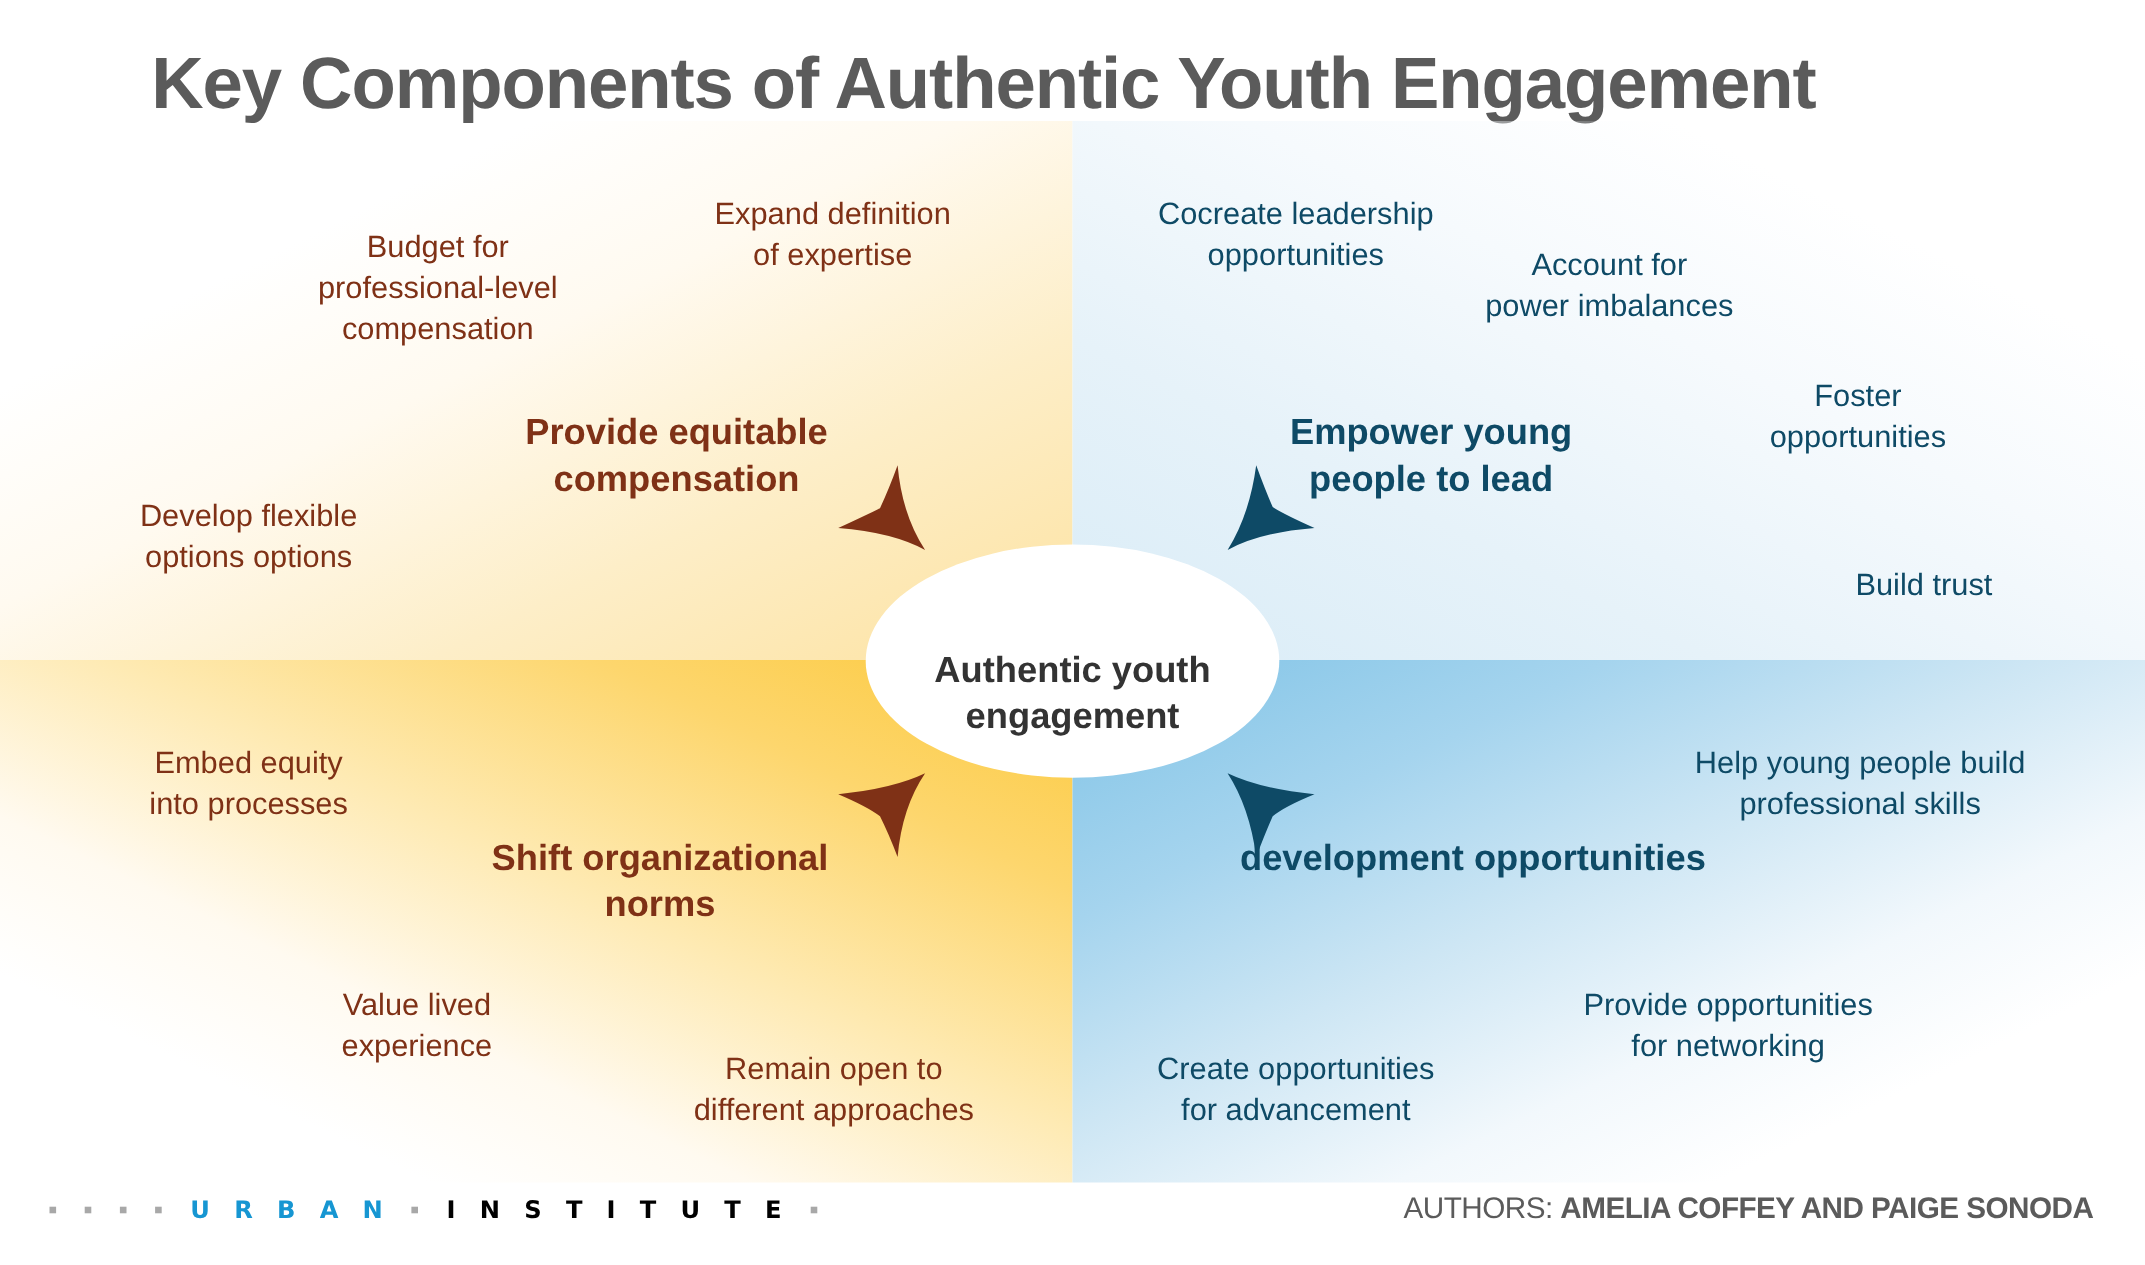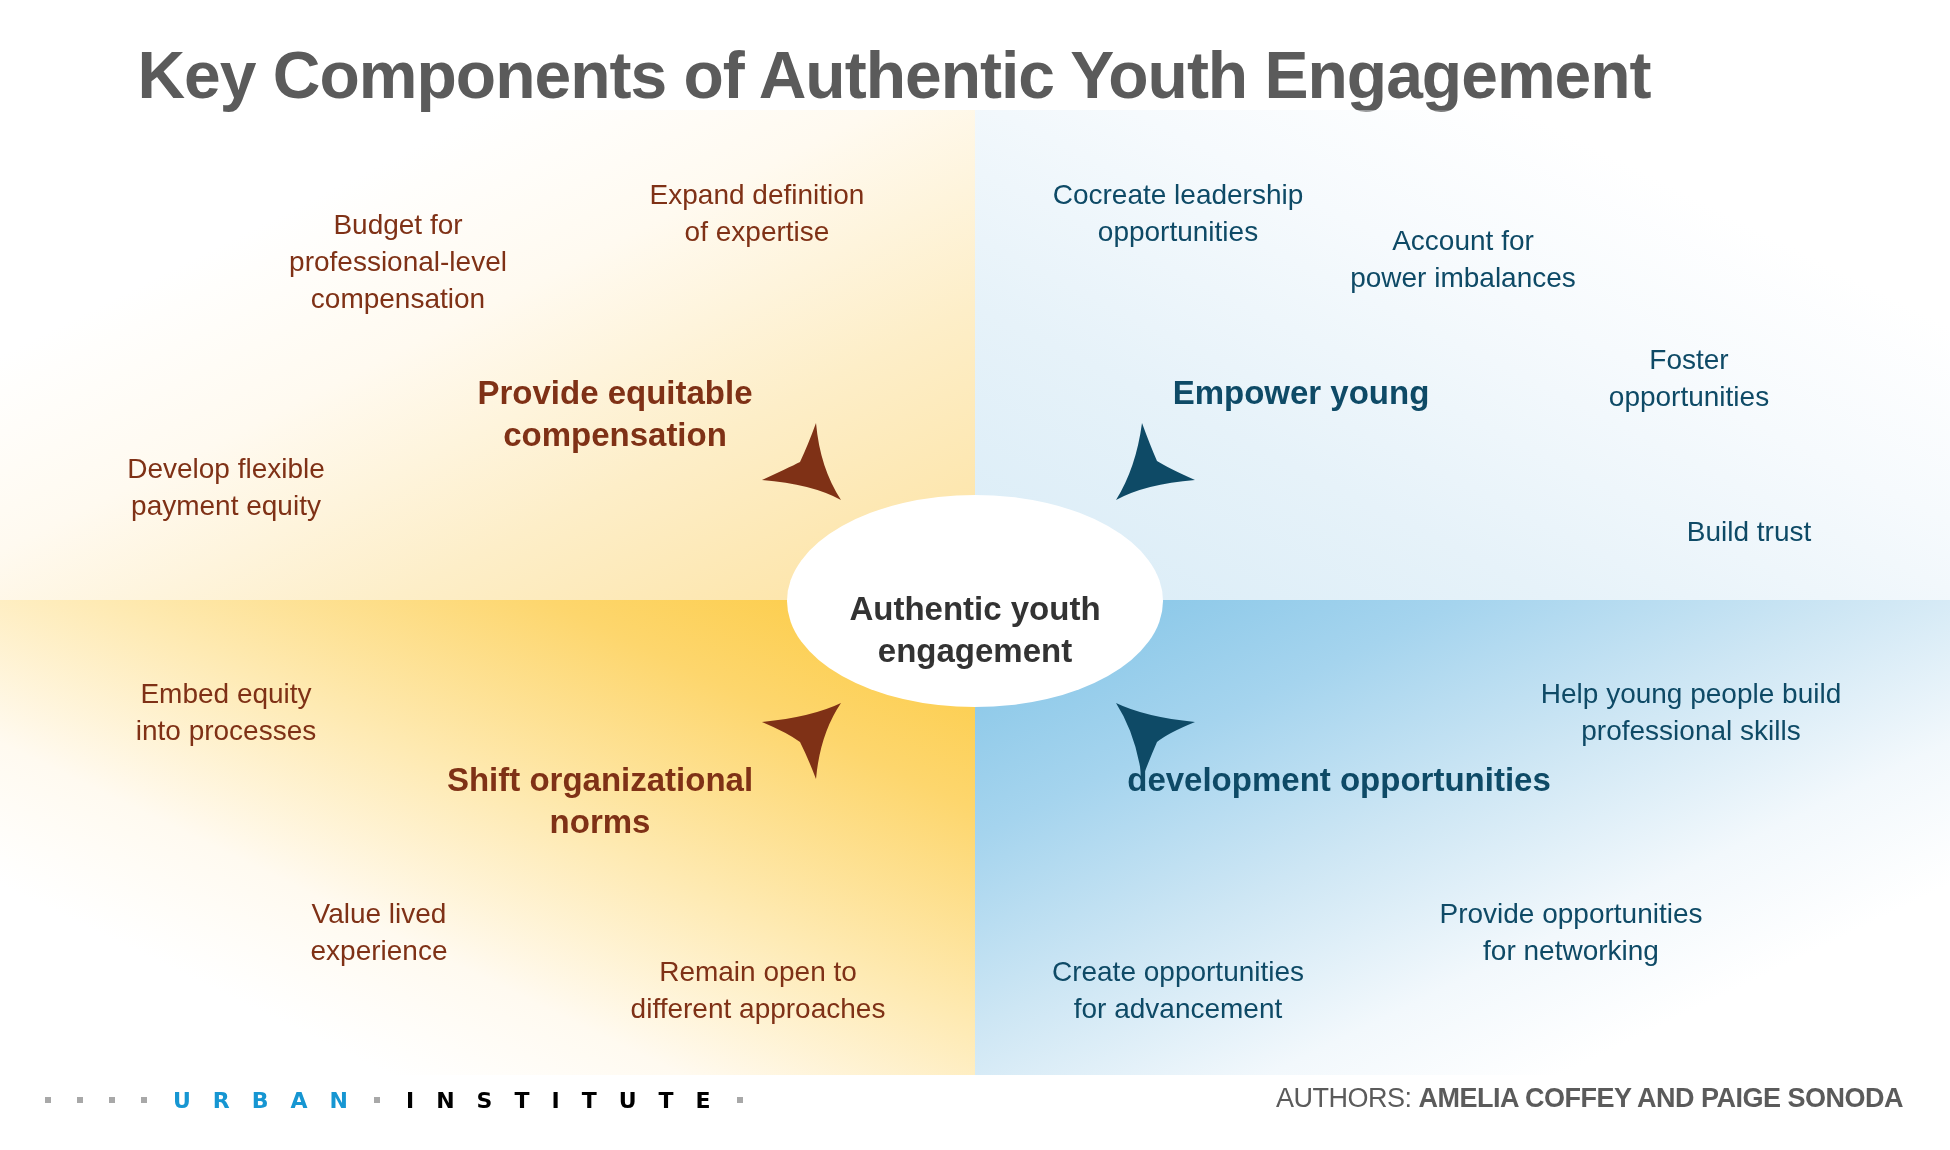--- a/index.html
+++ b/index.html
@@ -150,33 +150,34 @@
 <div class="label brown" style="left:757px; top:176px;">
   <span>Expand definition</span>
   <span>of expertise</span>
 </div>
 <div class="label brown bold-head" style="left:615px; top:372px;">
   <span>Provide equitable</span>
   <span>compensation</span>
 </div>
 <div class="label brown" style="left:226px; top:450px;">
   <span>Develop flexible</span>
-  <span>payment equity</span>
+  <span>options options</span>
 </div>
 
 <div class="label navy" style="left:1178px; top:176px;">
   <span>Cocreate leadership</span>
   <span>opportunities</span>
 </div>
 <div class="label navy" style="left:1463px; top:222px;">
   <span>Account for</span>
   <span>power imbalances</span>
 </div>
 <div class="label navy bold-head" style="left:1301px; top:372px;">
   <span>Empower young</span>
+  <span>people to lead</span>
 </div>
 <div class="label navy" style="left:1689px; top:341px;">
   <span>Foster</span>
   <span>opportunities</span>
 </div>
 <div class="label navy" style="left:1749px; top:513px;">
   <span>Build trust</span>
 </div>
 
 <div class="label brown" style="left:226px; top:675px;">

